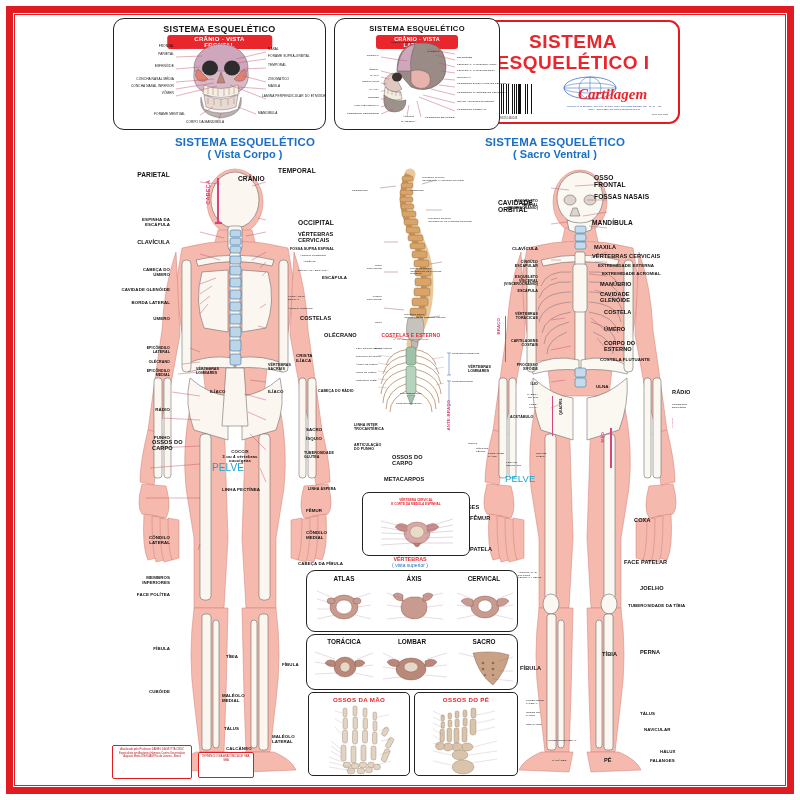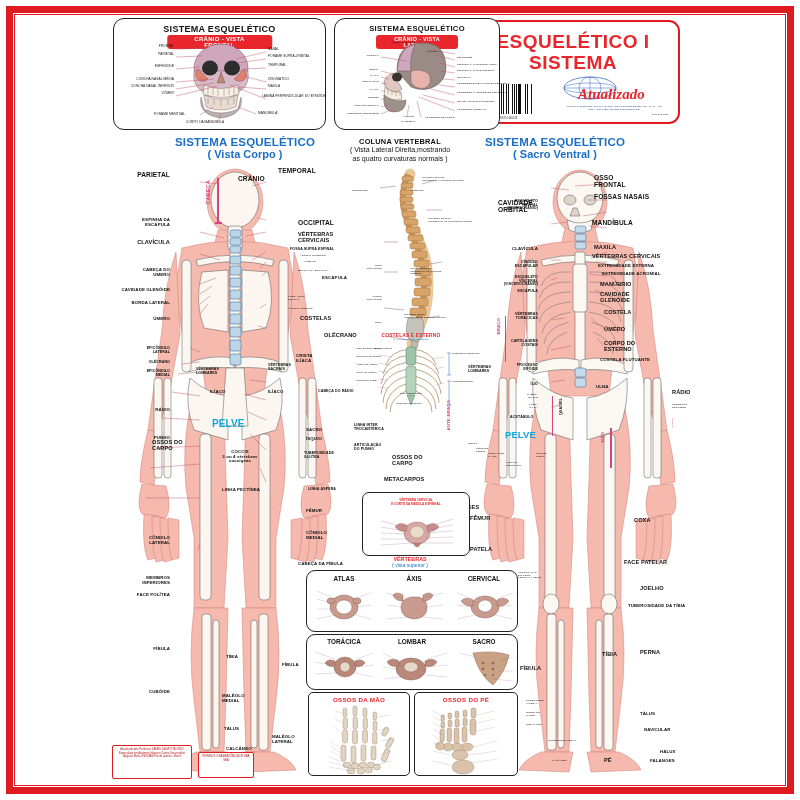--- a/index.html
+++ b/index.html
@@ -47,52 +47,52 @@
   .colhead{position:absolute;text-align:center;color:#111;line-height:1.22;}
   .colhead .l1{font-size:7.4px;font-weight:bold;letter-spacing:.2px;}
   .colhead .l2{font-size:7px;}
 
   
   .big{font-size:6.6px;font-weight:bold;}
   .med{font-size:5.6px;font-weight:bold;}
   .sml{font-size:4.4px;font-weight:bold;}
   .xsml{font-size:3.6px;font-weight:bold;}
   .pink{color:#d8447f;}
-  .cyan{color:#12a5d8;font-weight:bold;}
+  .cyan{color:#12a5d8;font-weight:normal;margin-top:44px;}
   .vert{writing-mode:vertical-rl;transform:rotate(180deg);}
   .bracket{position:absolute;background:#d8447f;}
 
   
   .vpanel .title{position:absolute;left:0;right:0;text-align:center;font-size:6.4px;font-weight:bold;color:#111;}
   .hfpanel .title{position:absolute;left:0;right:0;top:3px;text-align:center;font-size:6.2px;font-weight:bold;color:#e8262c;letter-spacing:.3px;}
   .credit{position:absolute;border:1px solid #e11b22;border-radius:2px;background:#fff;text-align:center;color:#b3161c;font-size:2.7px;line-height:1.35;padding:2px 1px;box-sizing:border-box;}
 </style>
 </head>
 <body>
 
 <div id="poster">
   <div class="outer-frame"></div>
   <div class="inner-frame"></div>
 
   <div class="rbox red" id="titleblock">
     <div class="t1">
+      <div>SISTEMA</div>
       <div>ESQUELÉTICO I</div>
-      <div>SISTEMA</div>
     </div>
     <div class="barcode"></div>
     <div class="barcode-num">7 898174 460248</div>
     <div class="logo">
       <svg width="108" height="26" viewBox="0 0 108 26">
         <ellipse cx="30" cy="12" rx="26" ry="11" fill="none" stroke="#2b5fbf" stroke-width="0.7"></ellipse>
         <ellipse cx="30" cy="12" rx="26" ry="5" fill="none" stroke="#2b5fbf" stroke-width="0.5"></ellipse>
         <ellipse cx="30" cy="12" rx="11" ry="11" fill="none" stroke="#2b5fbf" stroke-width="0.5"></ellipse>
         <line x1="4" y1="12" x2="56" y2="12" stroke="#2b5fbf" stroke-width="0.5"></line>
         <line x1="30" y1="1" x2="30" y2="23" stroke="#2b5fbf" stroke-width="0.5"></line>
       </svg>
-      <div class="mm">Atualizado</div>
+      <div class="mm">Cartilagem</div>
       <div class="sub">MULTIMAPAS EDITORA GRÁFICA E COM. LTDA
 Rua Isaías Barbosa, 156 - Sl. 04 - Vila Izabel - CEP 81230-110
 www.multimapas.com.br</div>
       <div class="cr">2011 Copyright</div>
     </div>
   </div>
 
   <div class="rbox skullpanel" style="left:113px;top:18px;width:213px;height:112px;">
     <div class="hdr">SISTEMA  ESQUELÉTICO</div>
     <div class="redbar sub">CRÂNIO - VISTA FRONTAL</div>
@@ -221,25 +221,20 @@
     <div class="lbl micro" style="left:122px;top:82px;">MEATO ACÚSTICO EXTERNO</div>
     <div class="lbl micro" style="left:122px;top:90px;">PROCESSO CONDILAR</div>
     <div class="lbl micro" style="left:68px;top:97px;">ÂNGULO</div>
     <div class="lbl micro" style="left:66px;top:102px;">MANDÍBULA</div>
     <div class="lbl micro" style="left:90px;top:98px;">PROCESSO ESTILÓIDE</div>
   </div>
 
   <div class="sechead" style="left:150px;top:136px;width:190px;">
     <div class="l1">SISTEMA ESQUELÉTICO</div>
     <div class="l2">( Vista Corpo )</div>
-  </div>
-  <div class="colhead" style="left:330px;top:137px;width:140px;">
-    <div class="l1">COLUNA VERTEBRAL</div>
-    <div class="l2">( Vista Lateral Direita,mostrando</div>
-    <div class="l2">as quatro curvaturas normais )</div>
   </div>
   <div class="sechead" style="left:460px;top:136px;width:190px;">
     <div class="l1">SISTEMA ESQUELÉTICO</div>
     <div class="l2">( Sacro Ventral )</div>
   </div>
 
   <svg width="230" height="610" viewBox="0 0 230 610" style="position:absolute;left:120px;top:168px;">
     <g fill="#f6b9ae" stroke="#d07f74" stroke-width=".5">
       <ellipse cx="115" cy="34" rx="28" ry="33"></ellipse>
       <path d="M98 62 h34 l4 16 h-42z"></path>

